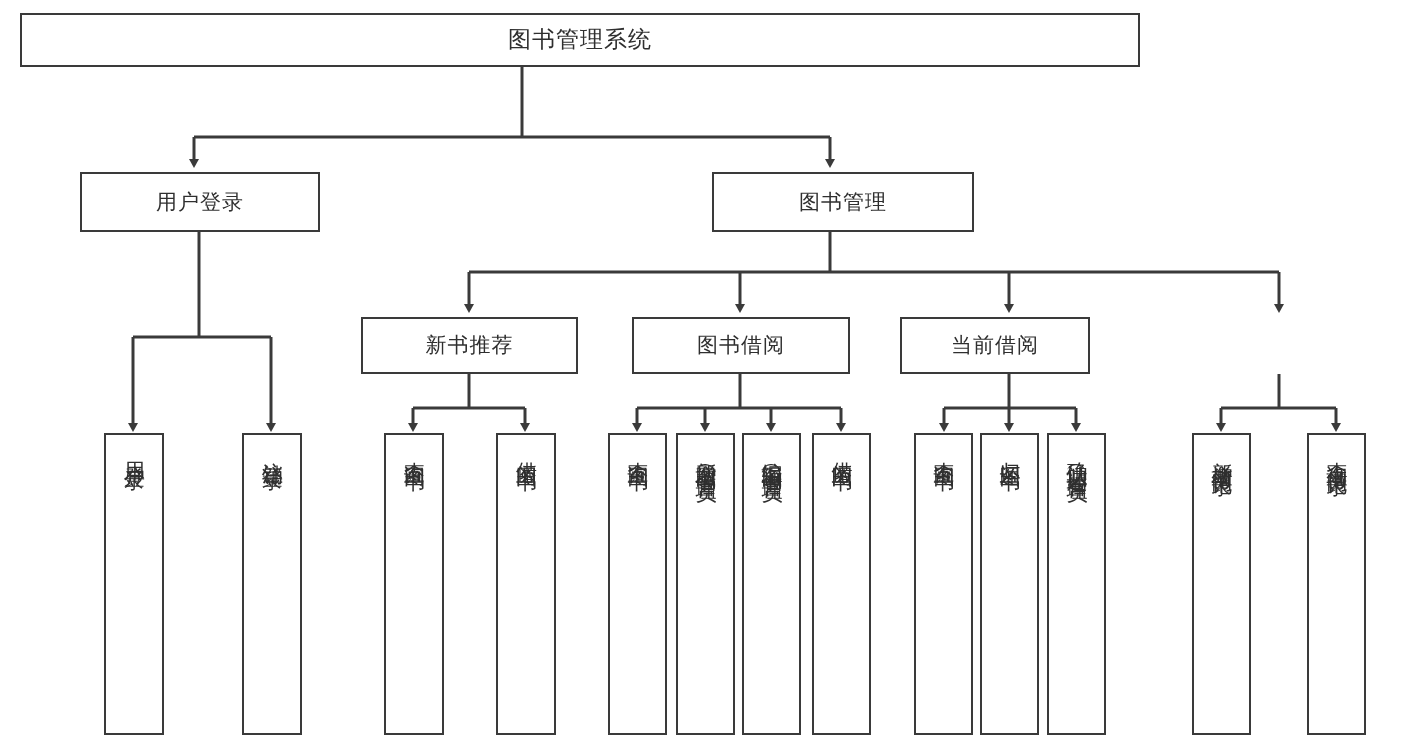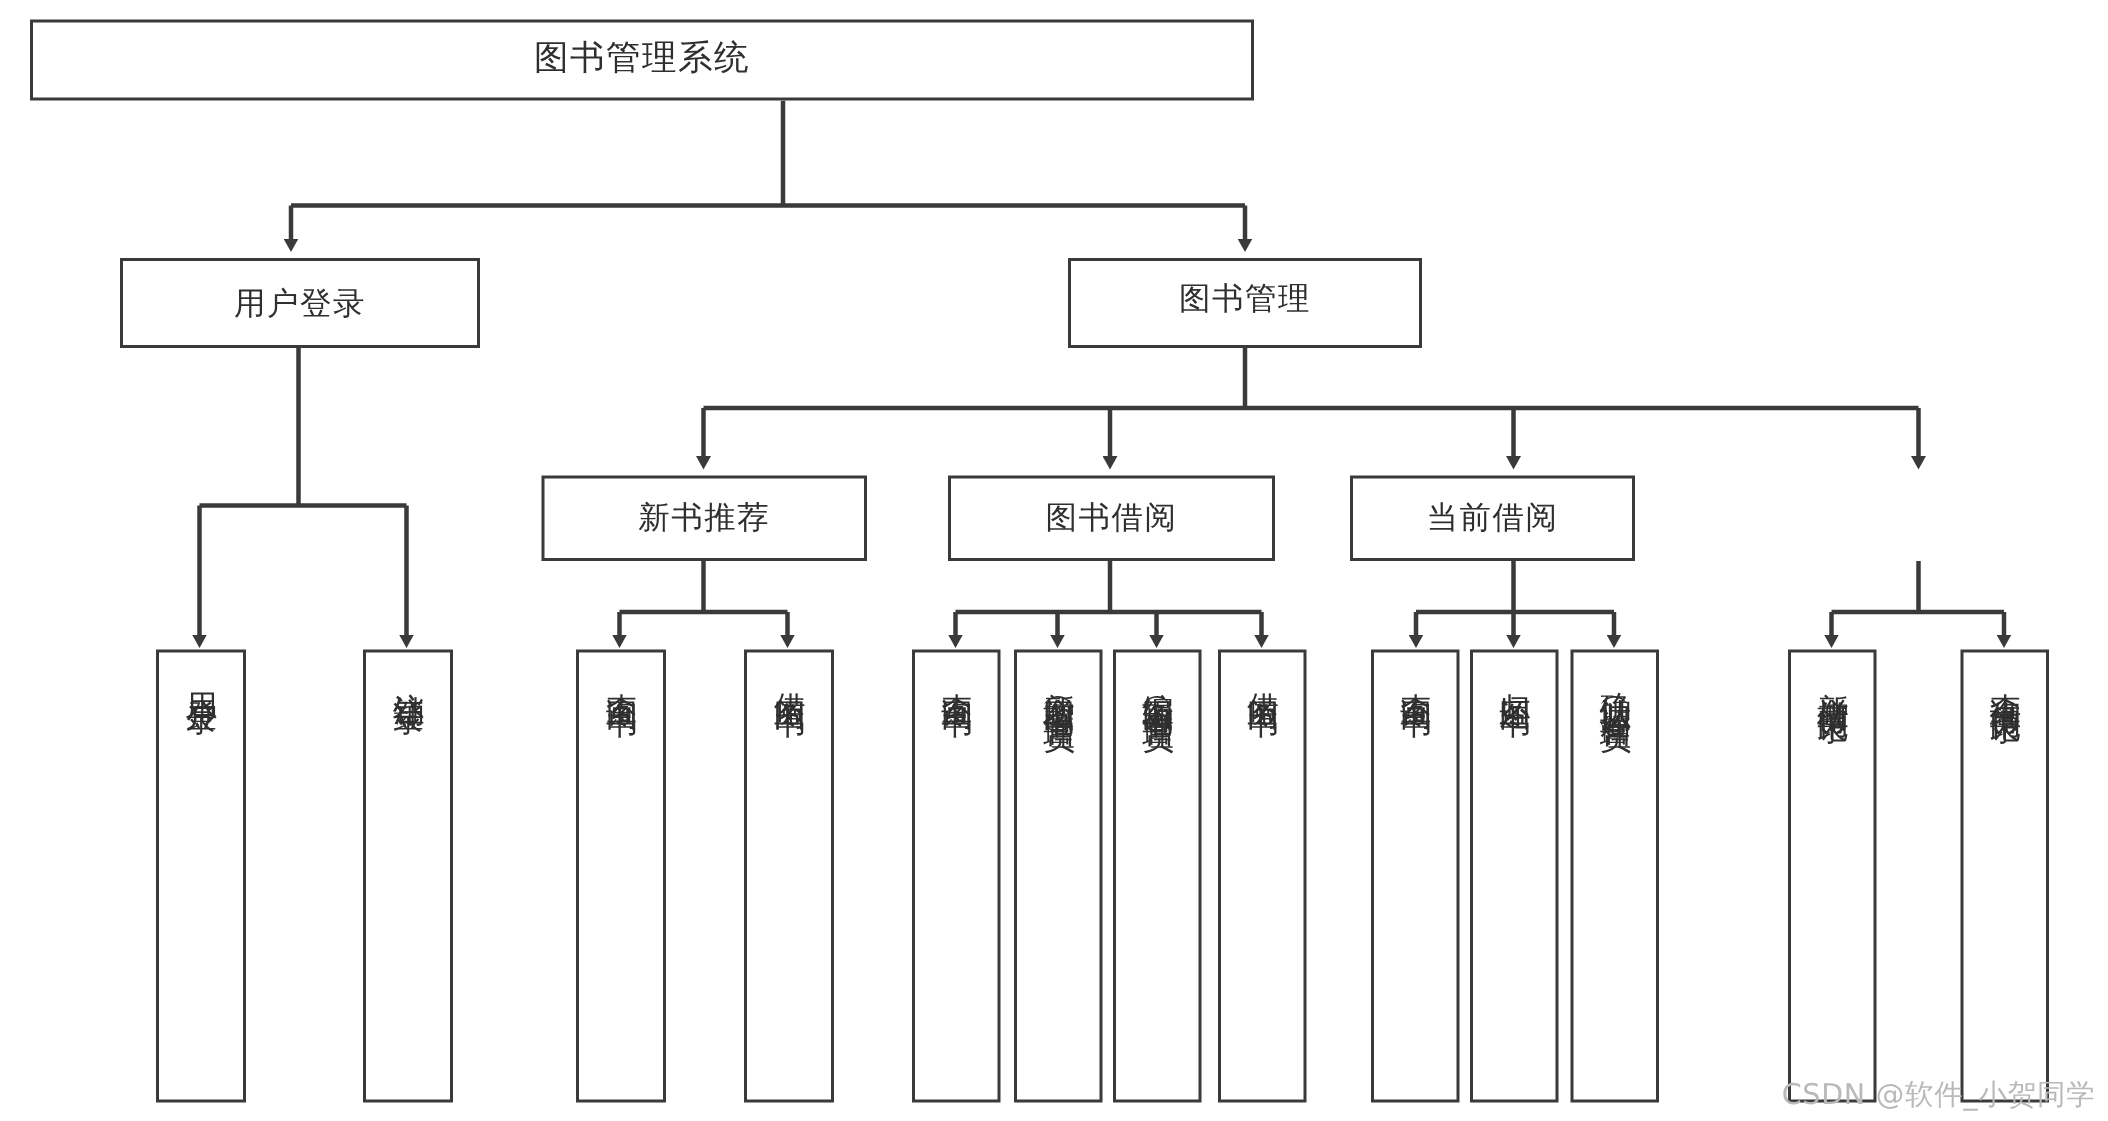--- a/index.html
+++ b/index.html
@@ -116,28 +116,28 @@
       <path d="M1009,408 L1009,424" marker-end="url(#arrow)"></path>
       <path d="M1076,408 L1076,424" marker-end="url(#arrow)"></path>
 
       <path d="M1279,374 L1279,408"></path>
       <path d="M1221,408 L1336,408"></path>
       <path d="M1221,408 L1221,424" marker-end="url(#arrow)"></path>
       <path d="M1336,408 L1336,424" marker-end="url(#arrow)"></path>
     </g>
   </svg>
 
-  <div class="node root" style="left:20px; top:13px; width:816px; height:54px;justify-content:center;">
+  <div class="node root" style="left:20px; top:13px; width:1120px; height:54px;justify-content:center;">
     <span class="label">图书管理系统</span>
   </div>
 
   <div class="node lvl2" style="left:80px; top:172px; width:240px; height:60px;">
     <span class="label">用户登录</span>
   </div>
-  <div class="node lvl2" style="left:712px; top:172px; width:236px; height:60px;font-family:Liberation Mono, monospace;">
+  <div class="node lvl2" style="left:712px; top:172px; width:262px; height:60px;">
     <span class="label">图书管理</span>
   </div>
 
   <div class="node lvl3" style="left:632px; top:317px; width:218px; height:57px;">
     <span class="label">图书借阅</span>
   </div>
   <div class="node lvl3" style="left:361px; top:317px; width:217px; height:57px;">
     <span class="label">新书推荐</span>
   </div>
   <div class="node lvl3" style="left:900px; top:317px; width:190px; height:57px;">
@@ -181,15 +181,14 @@
     <span class="label">确认归还（管理员）</span>
   </div>
 
   <div class="node leaf" style="left:1192px; top:433px; width:59px; height:302px;">
     <span class="label">新增借阅记录</span>
   </div>
   <div class="node leaf" style="left:1307px; top:433px; width:59px; height:302px;">
     <span class="label">查询借阅记录</span>
   </div>
 
-  <div class="watermark">CSDN @软件_小贺同学</div>
 
 </div>
 
 </body></html>

